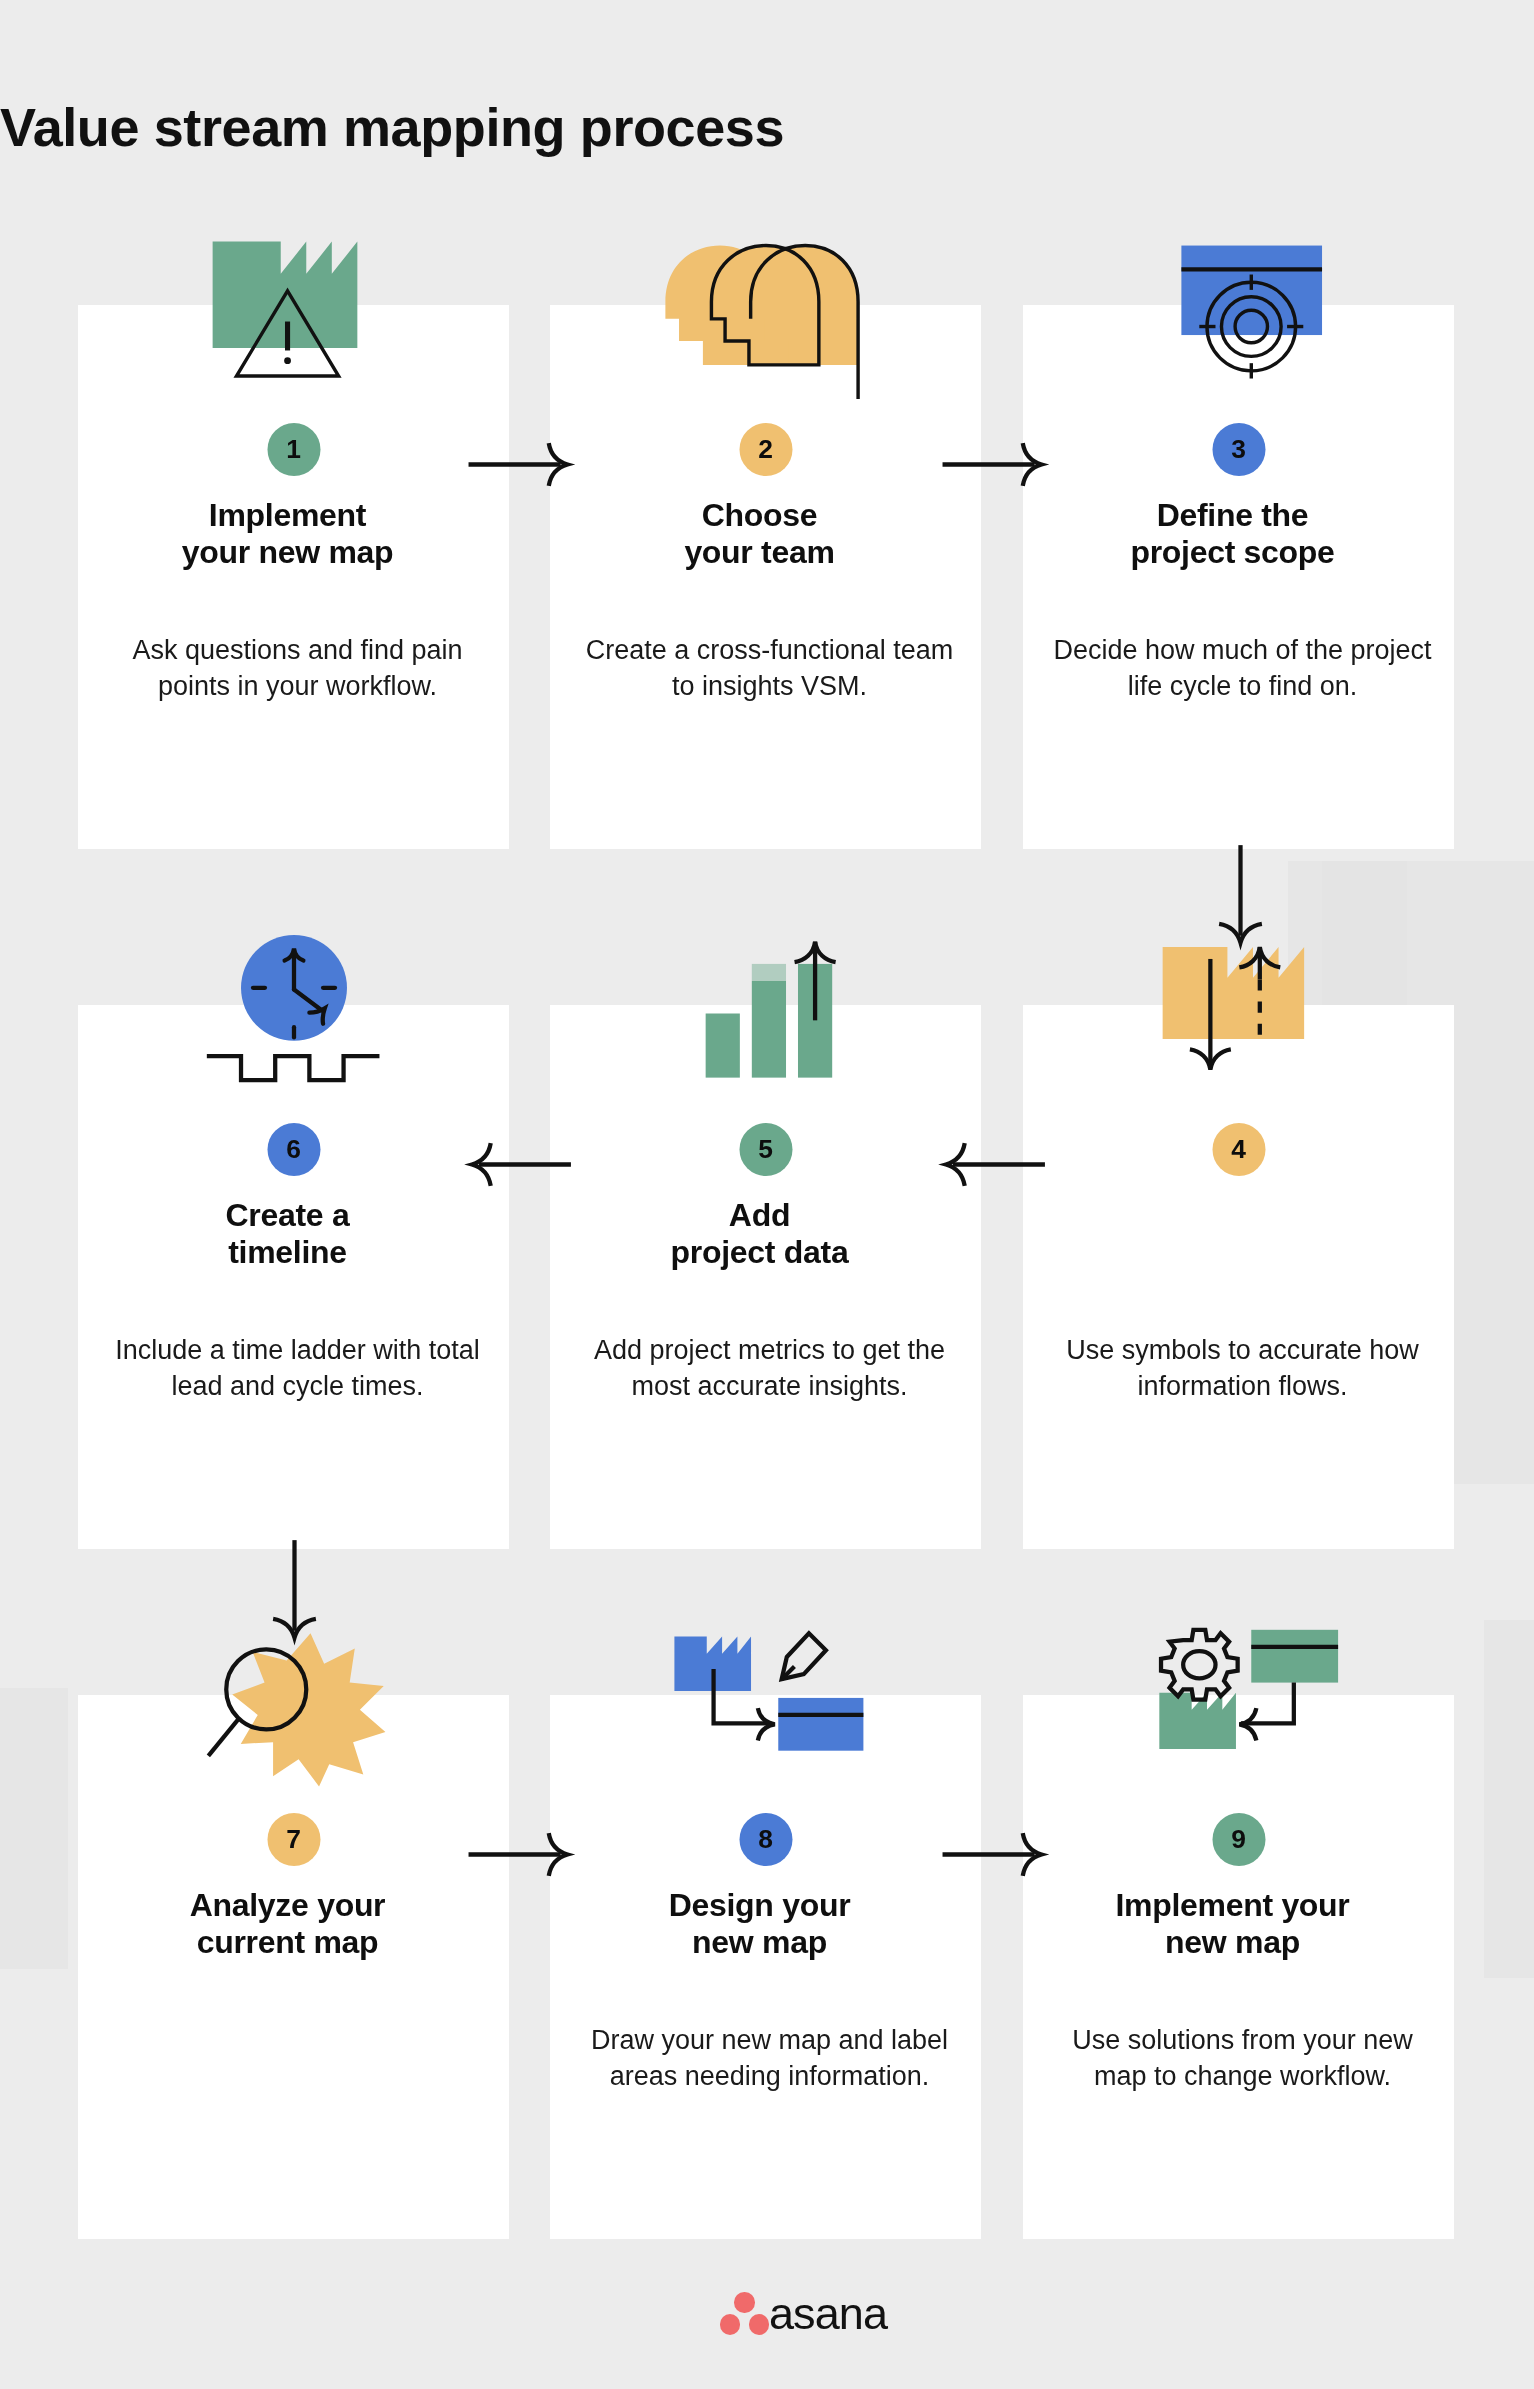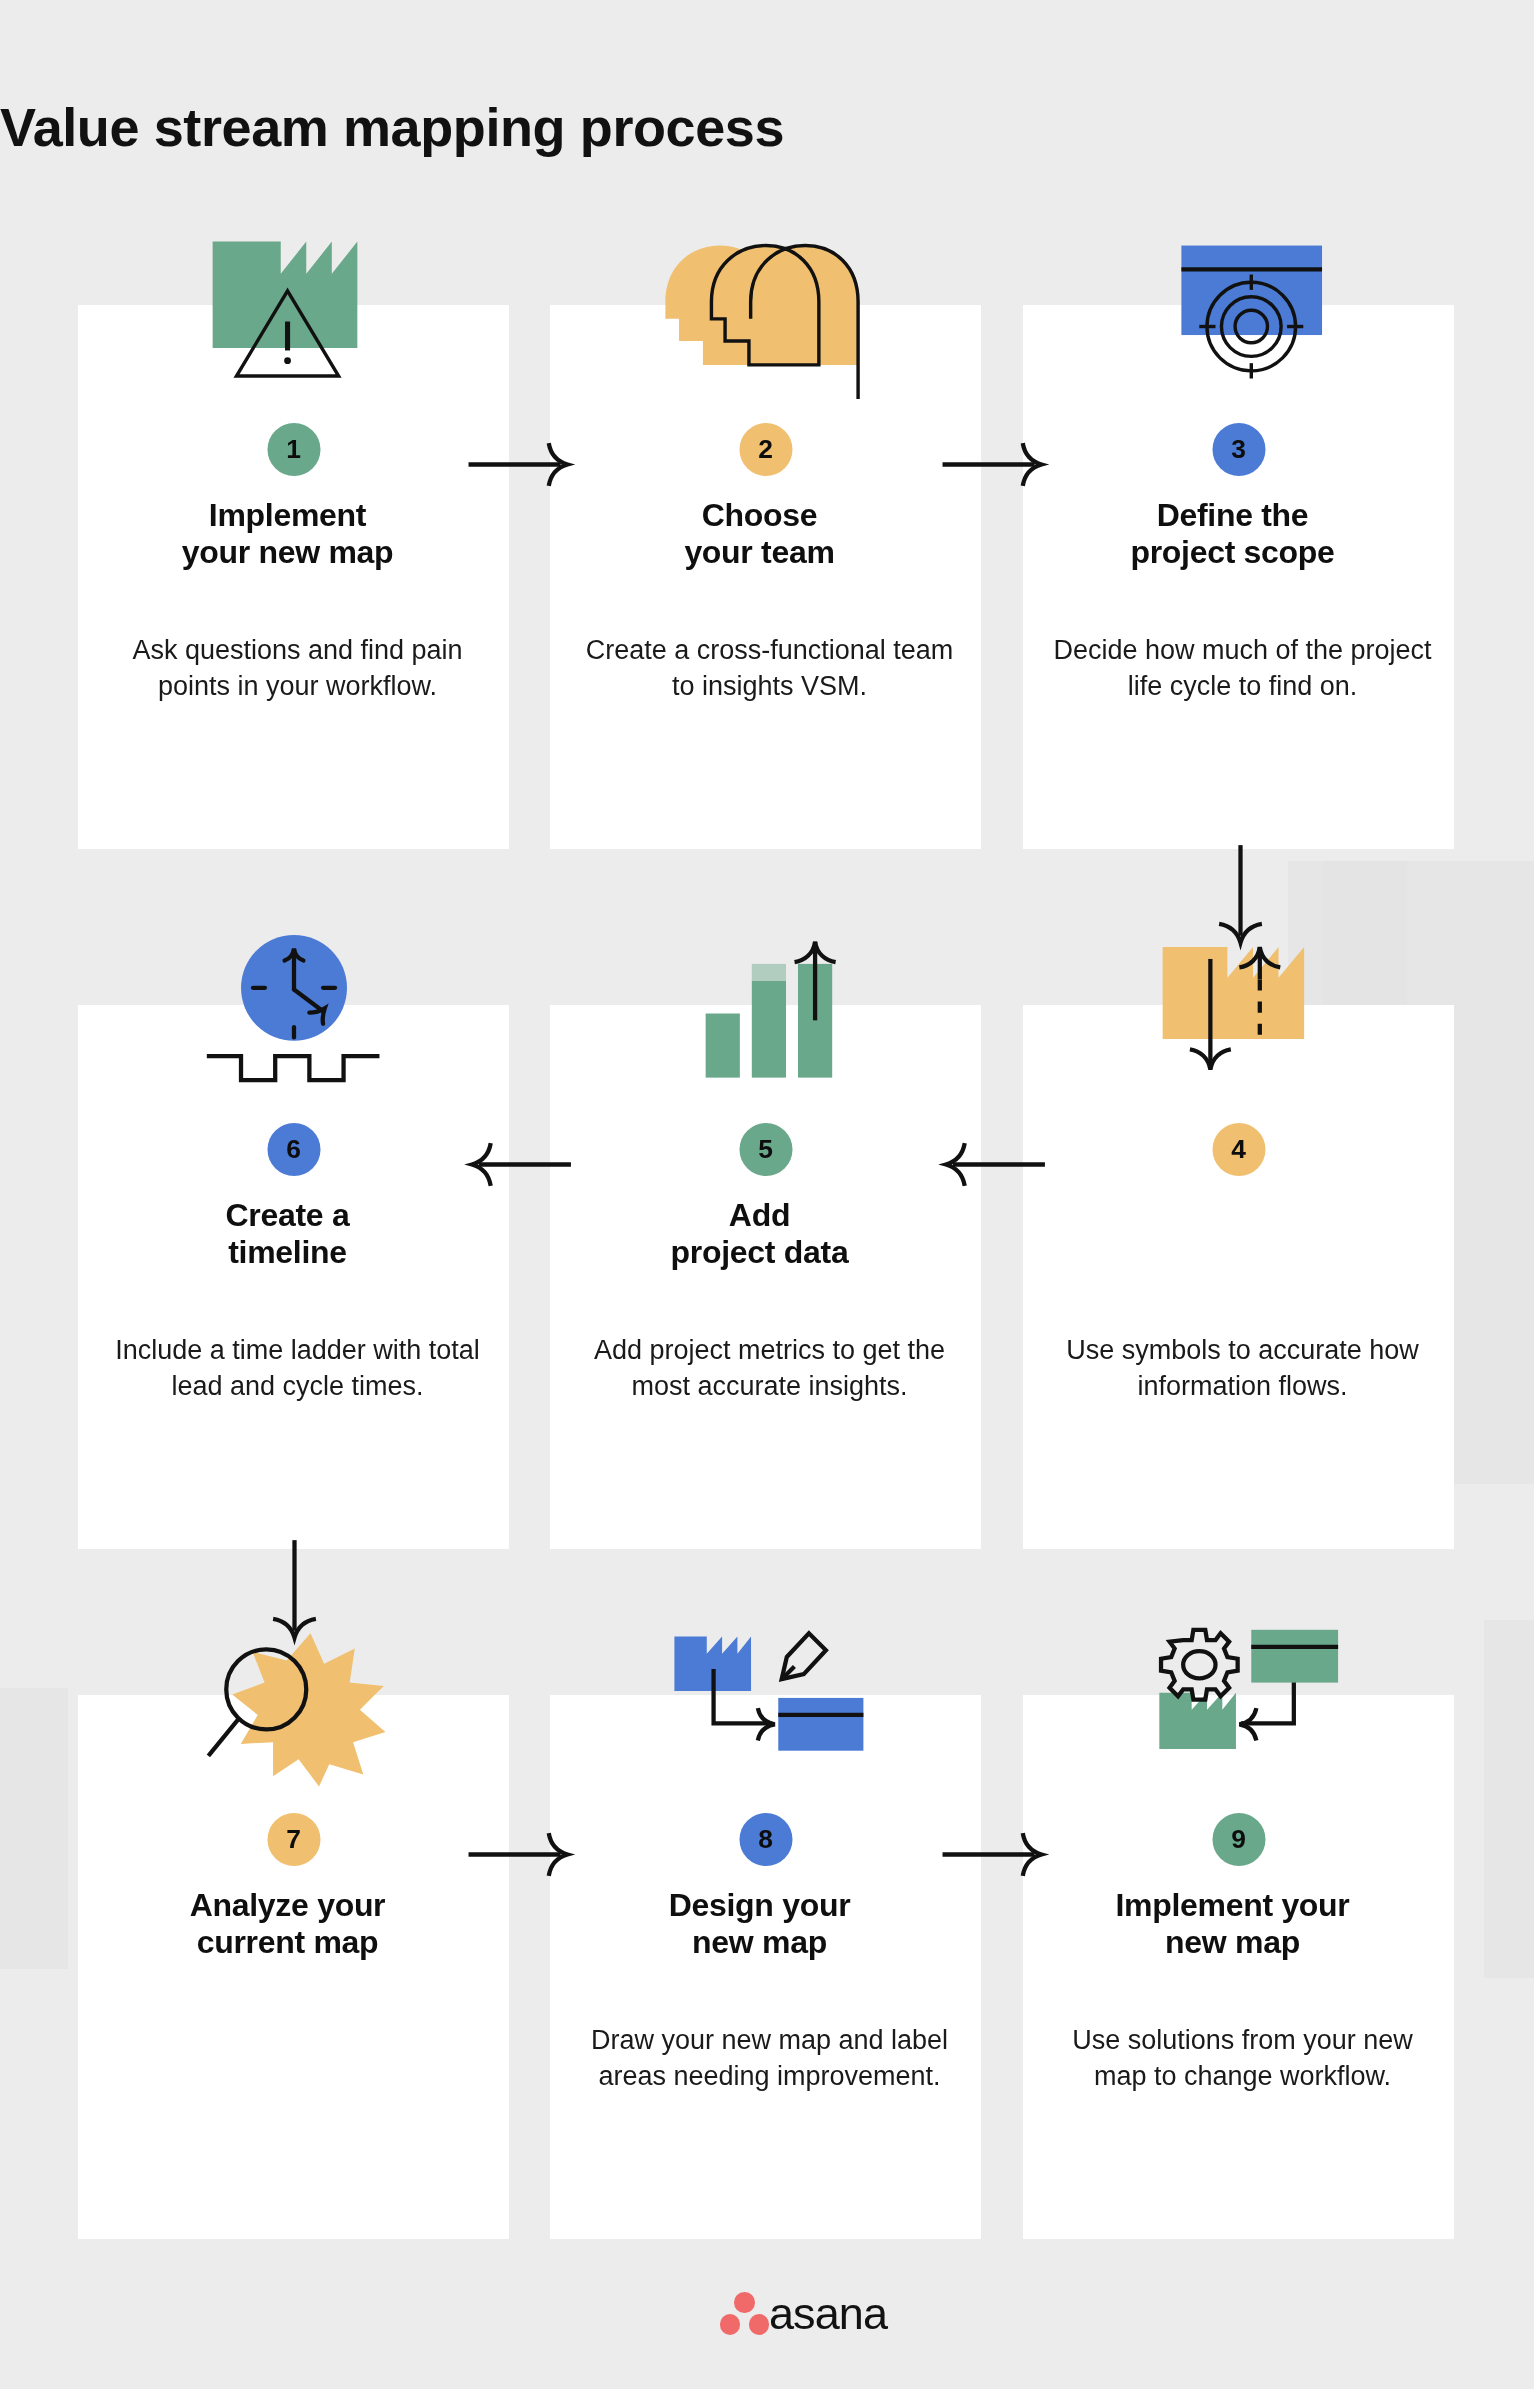--- a/index.html
+++ b/index.html
@@ -236,21 +236,21 @@
           <path d="M116 100 C118 110 124 117 136 119 C124 121 118 128 116 138"></path>
           <path d="M150 40 L176 12 L196 32 L170 60 L144 66 Z"></path>
           <line x1="144" y1="66" x2="159" y2="51"></line>
         </g>
       </svg>
     </div>
     <div class="badge" style="background:#4b7bd5">
       <span>8</span>
     </div>
     <div class="heading">Design your<br>new map</div>
-    <div class="body">Draw your new map and label areas needing improvement.</div>
+    <div class="body">Draw your new map and label areas needing information.</div>
   </div>
 
   <div class="card c3 r3">
     <div class="icon-wrap">
       <svg width="213" height="166" viewBox="0 0 250 195">
         <rect x="140" y="8" width="102" height="62" fill="#6aa88c"></rect>
         <line x1="140" y1="28" x2="242" y2="28" stroke="#111" stroke-width="5"></line>
         <path d="M32 82 L32 148 L122 148 L122 82 L106 102 L106 82 L88 102 L88 82 L70 102 L70 82 Z" fill="#6aa88c"></path>
         <g fill="none" stroke="#111" stroke-width="5">
           <polyline points="190,70 190,118 128,118"></polyline>

